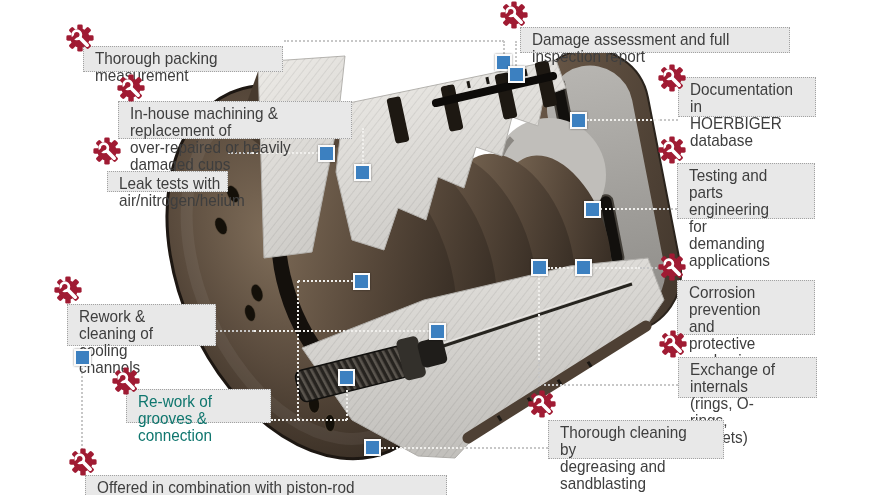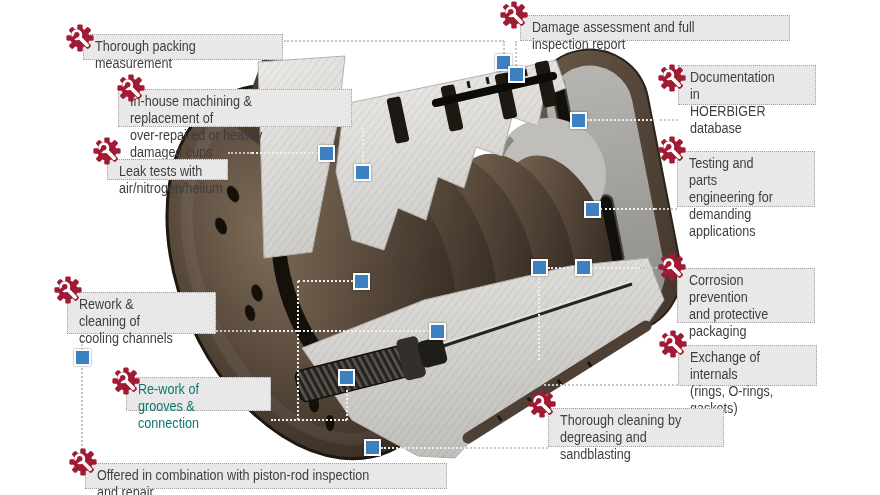--- a/index.html
+++ b/index.html
@@ -12,21 +12,21 @@
   .conn.h{height:0;border-top:2px dotted #c7c7c7;}
   .conn.v{width:0;border-left:2px dotted #c7c7c7;}
   .marker{
     position:absolute;width:17px;height:17px;box-sizing:border-box;
     background:#3c80c0;border:2px solid #fafafa;box-shadow:0 0 2px rgba(0,0,0,.45);
   }
   .callout{
     position:absolute;background:rgba(232,232,232,.97);
     border:1px dotted #a2a2a2;box-sizing:border-box;
     padding:3px 20px 2px 11px;color:#3e3e3e;
-    font-size:14px;line-height:17px;
+    font-size:17px;line-height:17px;margin-top:12px;
   }
   .ct{display:inline-block;transform:scaleX(.9);transform-origin:0 0;white-space:pre-line;}
   .gear{position:absolute;width:28px;height:28px;}
   .gear svg{display:block;}
 </style>
 </head>
 <body>
 
 <div id="stage">
 

